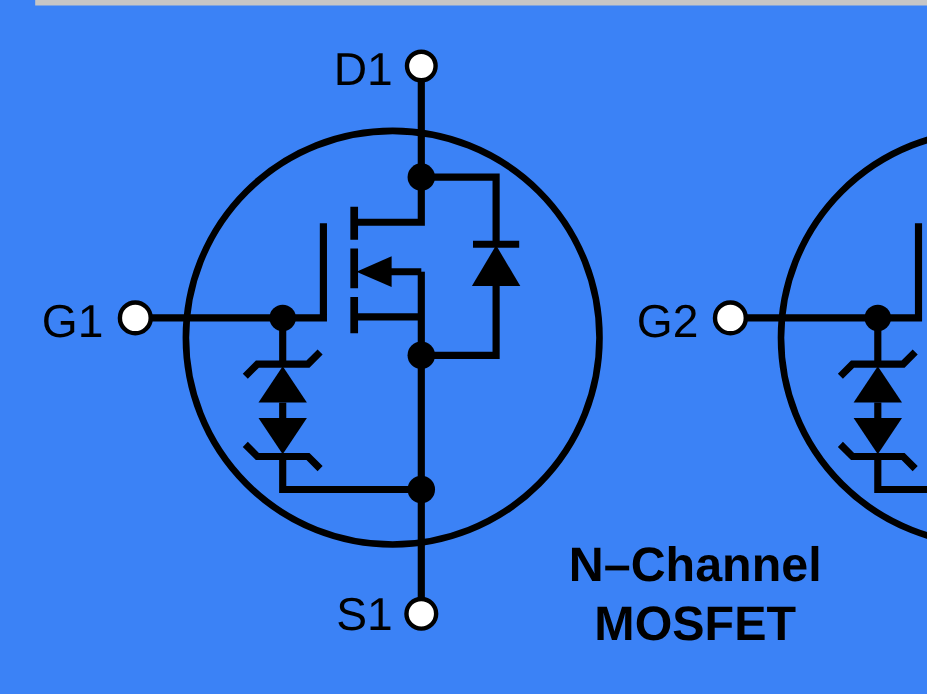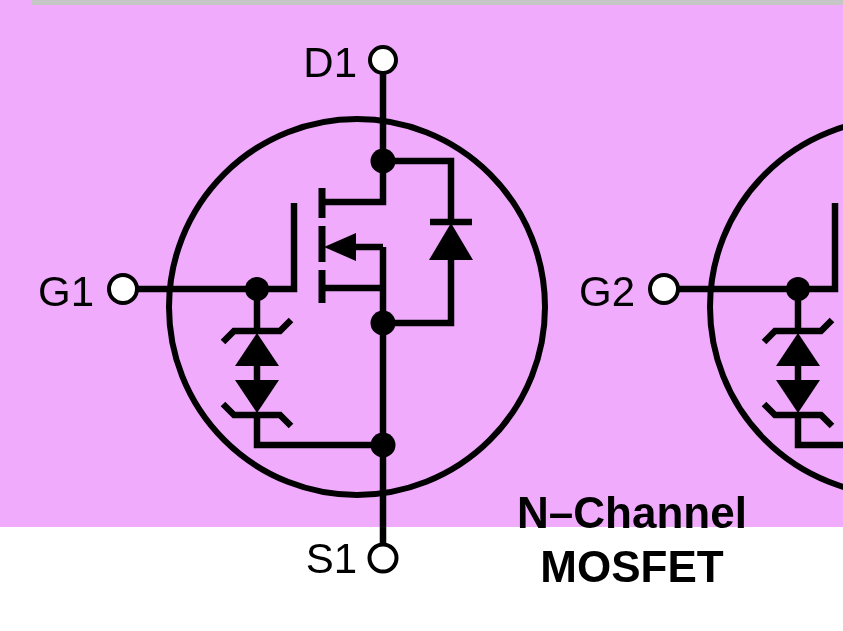--- a/index.html
+++ b/index.html
@@ -6,22 +6,22 @@
     margin: 0;
     padding: 0;
     background: #ffffff;
     width: 843px;
     height: 631px;
     overflow: hidden;
   }
   #canvas {
     position: relative;
     width: 843px;
-    height: 527px;
-    background: #f0abfc;
+    height: 631px;
+    background: #3b82f6;
   }
   svg { display: block; }
   
   .w  { fill: none; stroke-width: 6.5; }
   .w7 { fill: none; stroke-width: 7; }
   .circ { fill: none; stroke-width: 6; }
   .term { fill: #ffffff; stroke-width: 4; }
   .dot { stroke: none; }
   .tri { stroke: none; }
   text {

